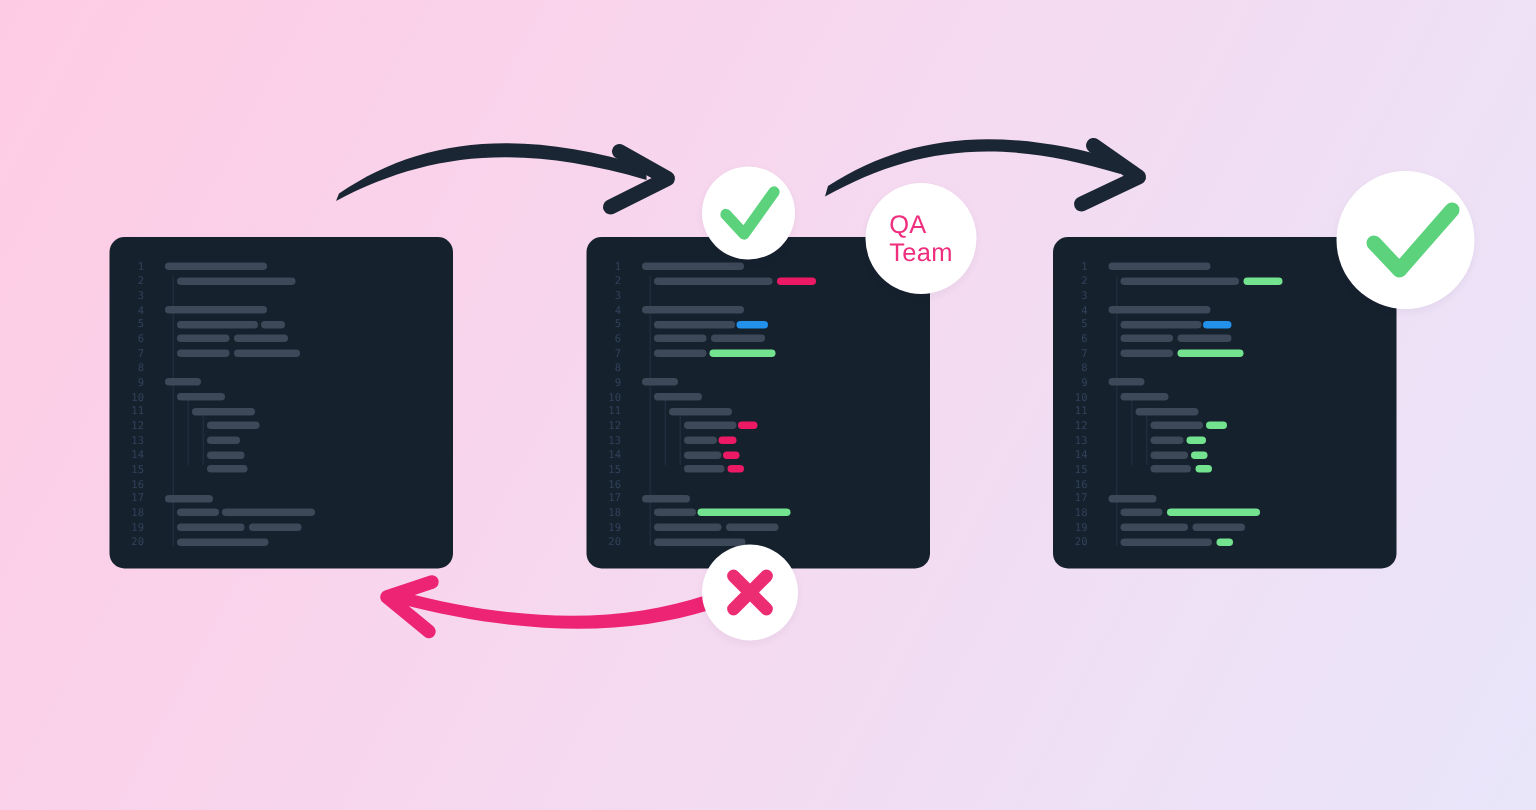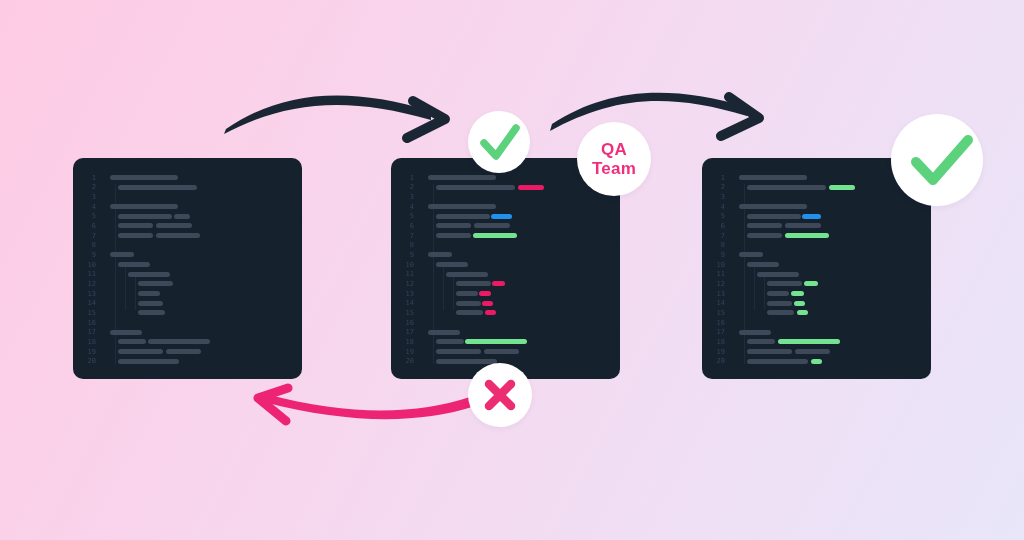--- a/index.html
+++ b/index.html
@@ -28,21 +28,21 @@
     font-family:"DejaVu Sans Mono", monospace; font-size:7px; line-height:8px;
     color:var(--line-number);
   }
   .code-bar{position:absolute; height:5px; border-radius:2.6px;}
   .badge{
     position:absolute; background:var(--badge-bg); border-radius:50%;
     display:flex; align-items:center; justify-content:center;
     box-shadow:0 2px 6px rgba(40,20,60,0.05);
   }
   .qa-label{
-    text-align:center; font-weight:700; font-size:17px; line-height:19px;
+    text-align:left; font-weight:400; font-size:17px; line-height:19px;
     color:var(--qa-text); letter-spacing:0.2px;
   }
   .qa-label span{display:block;}
 </style>
 </head>
 <body>
 
 <div class="canvas">
 
   <div id="panels-layer" class="layer">

